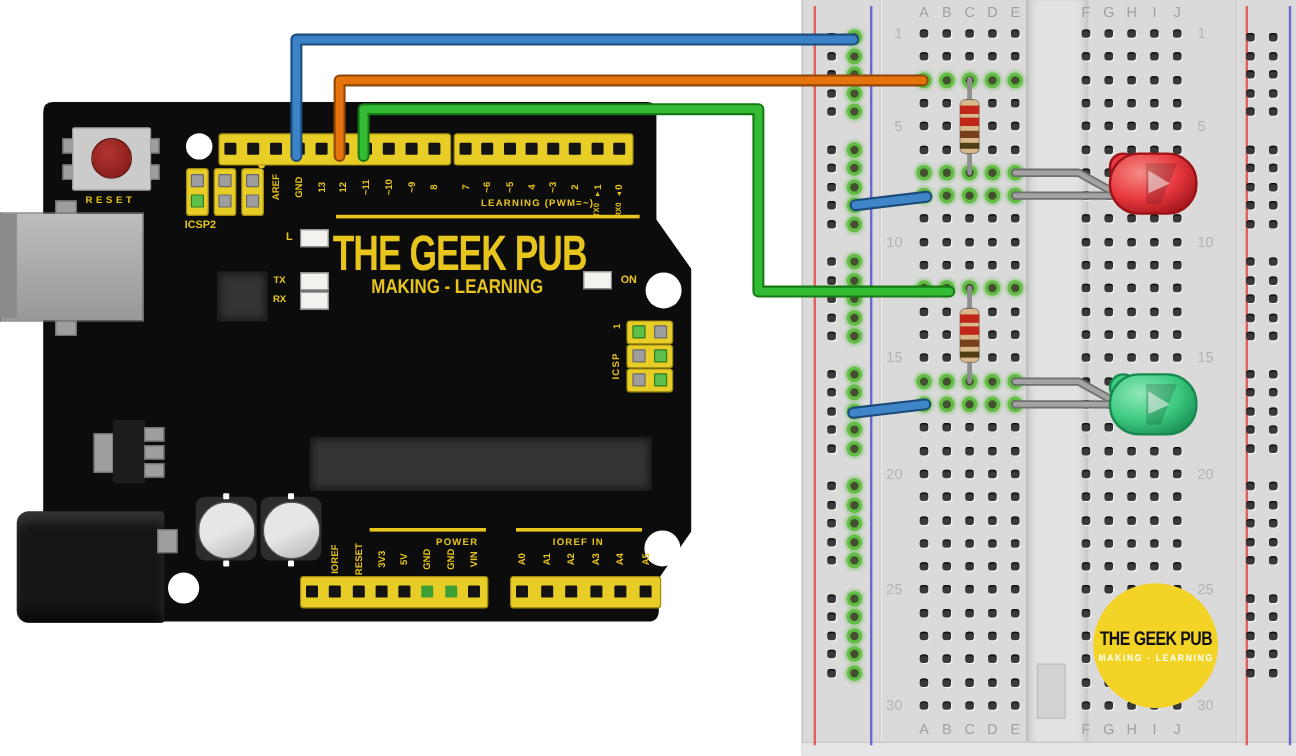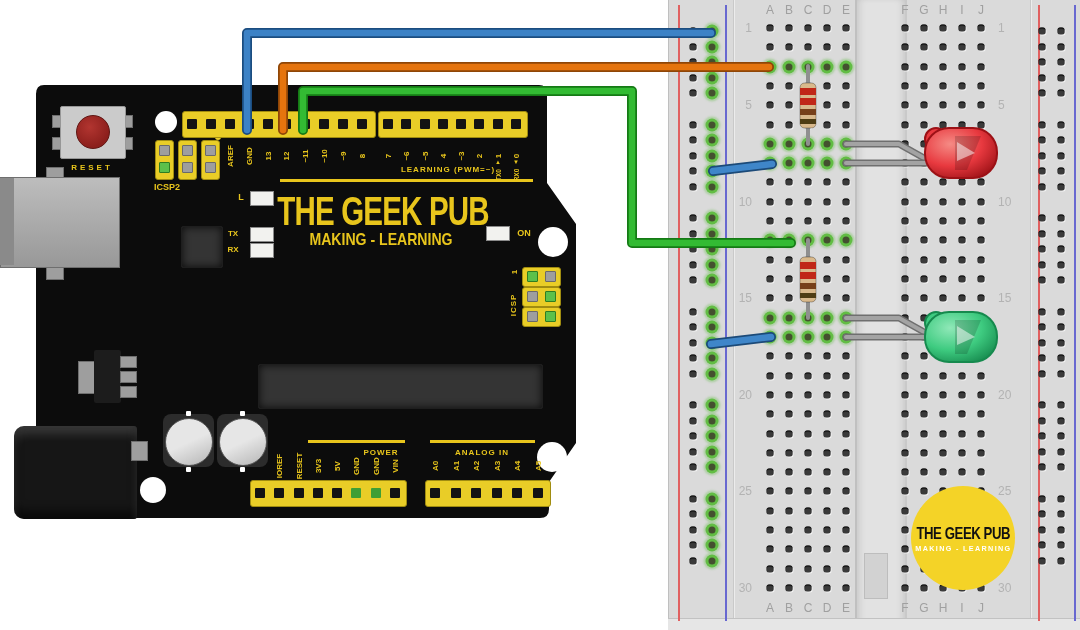--- a/index.html
+++ b/index.html
@@ -595,21 +595,21 @@
   <span class="silk ctr" style="left:233px;top:249px;font-size:8px;">RX</span>
   <span class="silk ctr" style="left:524px;top:233px;font-size:9px;">ON</span>
 
   <div class="silk-line" style="left:280px;top:179px;width:253px;"></div>
   <span class="silk ctr" style="left:448px;top:169px;font-size:8px;letter-spacing:1px;">LEARNING (PWM=~)</span>
   <span class="silk" style="left:383px;top:211px;font-size:36px;font-weight:800;letter-spacing:-1px;transform:translate(-50%,-50%) scale(.82,1.15);">THE GEEK PUB</span>
   <span class="silk" style="left:381px;top:240px;font-size:16px;transform:translate(-50%,-50%) scale(.88,1.05);">MAKING - LEARNING</span>
   <div class="silk-line" style="left:308px;top:440px;width:97px;"></div>
   <span class="silk ctr" style="left:381px;top:452px;font-size:8px;letter-spacing:1px;">POWER</span>
   <div class="silk-line" style="left:430px;top:440px;width:105px;"></div>
-  <span class="silk ctr" style="left:482px;top:452px;font-size:8px;letter-spacing:1px;">ANALOG IN</span>
+  <span class="silk ctr" style="left:482px;top:452px;font-size:8px;letter-spacing:1px;">IOREF IN</span>
   <span class="silk" style="left:498px;top:162px;font-size:6px;transform:translate(-50%,-50%);">▲</span>
   <span class="silk" style="left:516px;top:162px;font-size:6px;transform:translate(-50%,-50%);">▼</span>
   <span class="silk rot" style="left:498px;top:175px;font-size:6.5px;">TX0</span>
   <span class="silk rot" style="left:516px;top:175px;font-size:6.5px;">RX0</span>
 
   <div class="ystrip" style="left:522px;top:267px;width:37px;height:18px;"></div>
   <div class="ystrip" style="left:522px;top:287px;width:37px;height:18px;"></div>
   <div class="ystrip" style="left:522px;top:307px;width:37px;height:18px;"></div>
   <div class="pin green" style="left:527px;top:271px;"></div>
   <div class="pin" style="left:545px;top:271px;"></div>

